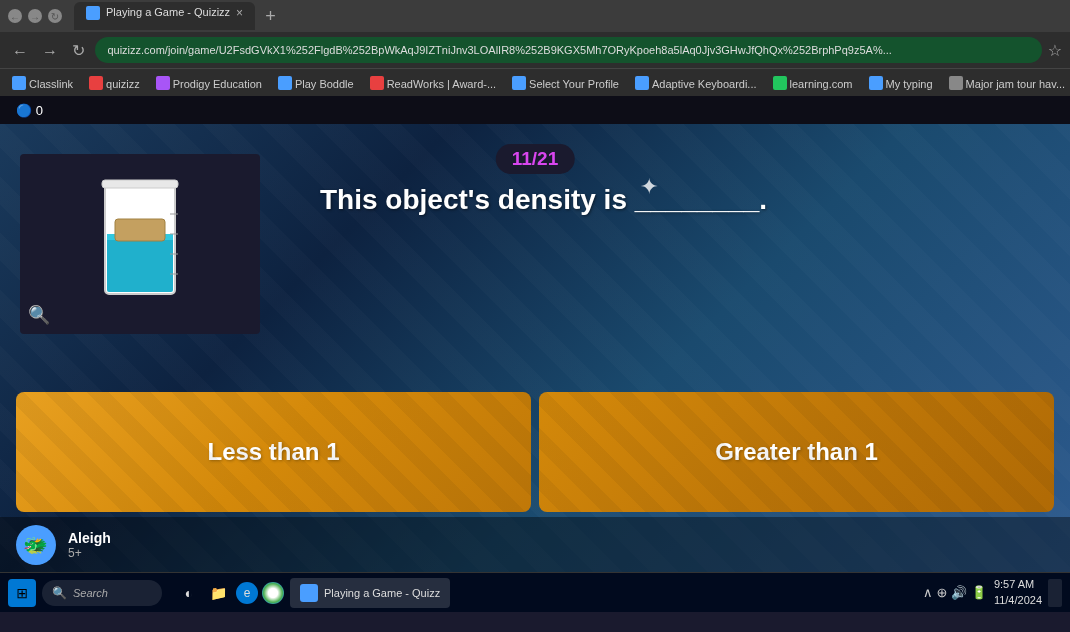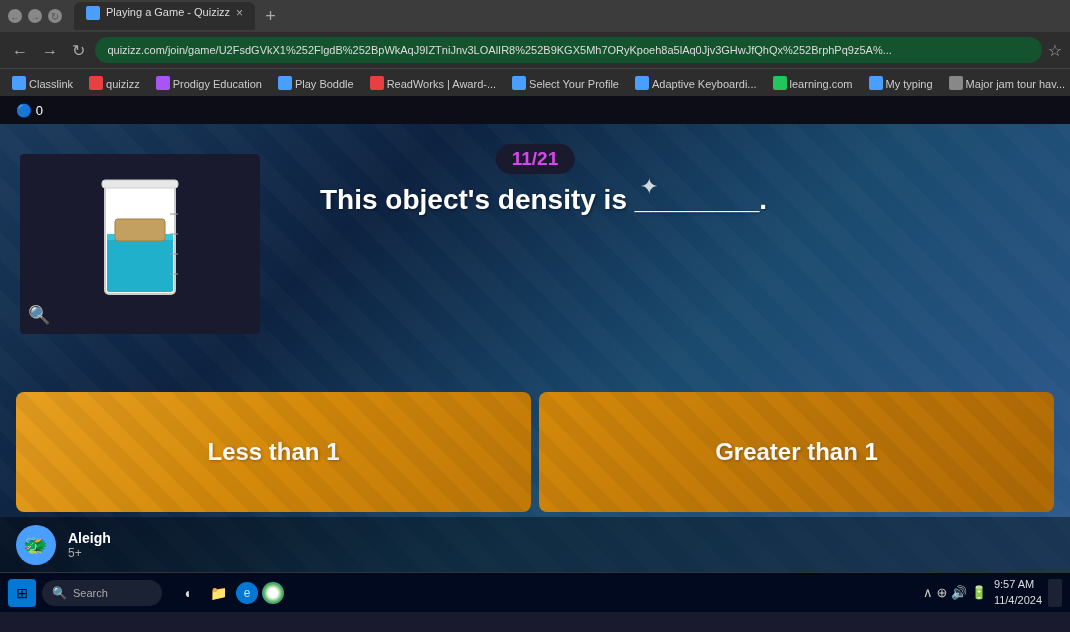--- a/index.html
+++ b/index.html
@@ -343,20 +343,21 @@
     }
 
     .taskbar-search-icon {
       font-size: 12px;
       color: #aaa;
     }
 
     .taskbar-search-text {
       font-size: 11px;
       color: #aaa;
+      font-style: italic;
     }
 
     .taskbar-icons {
       display: flex;
       align-items: center;
       gap: 4px;
       margin-left: 8px;
     }
 
     .taskbar-icon {
@@ -575,20 +576,24 @@
     <span class="taskbar-search-text">Search</span>
   </div>
 
   <div class="taskbar-icons">
     <div class="taskbar-icon">◐</div>
     <div class="taskbar-icon">📁</div>
     <div class="taskbar-icon" style="background:#0078d4;border-radius:50%;width:22px;height:22px;font-size:12px;display:flex;align-items:center;justify-content:center;">e</div>
     <div class="taskbar-icon" style="background:radial-gradient(circle,#fff 30%,#4caf50 60%,#2196f3 80%,#f44336 100%);border-radius:50%;width:22px;height:22px;"></div>
   </div>
 
+  <div class="taskbar-active-app">
+    <div class="taskbar-app-icon"></div>
+    <span class="taskbar-app-label">Playing a Game - Quizz</span>
+  </div>
 
   <div class="taskbar-right">
     <div class="taskbar-tray-icons">
       <span class="tray-icon">∧</span>
       <span class="tray-icon">⊕</span>
       <span class="tray-icon">🔊</span>
       <span class="tray-icon">🔋</span>
     </div>
     <div class="taskbar-clock">
       <div>9:57 AM</div>

